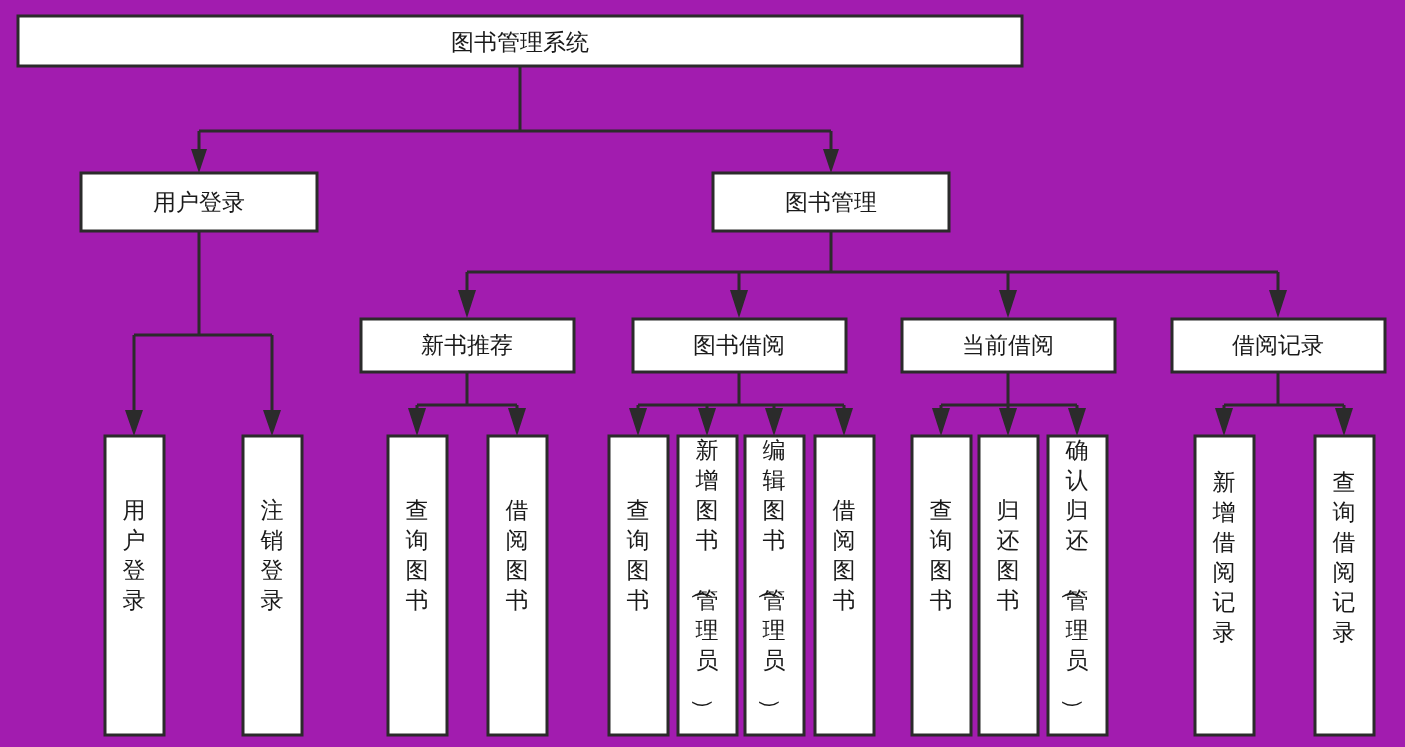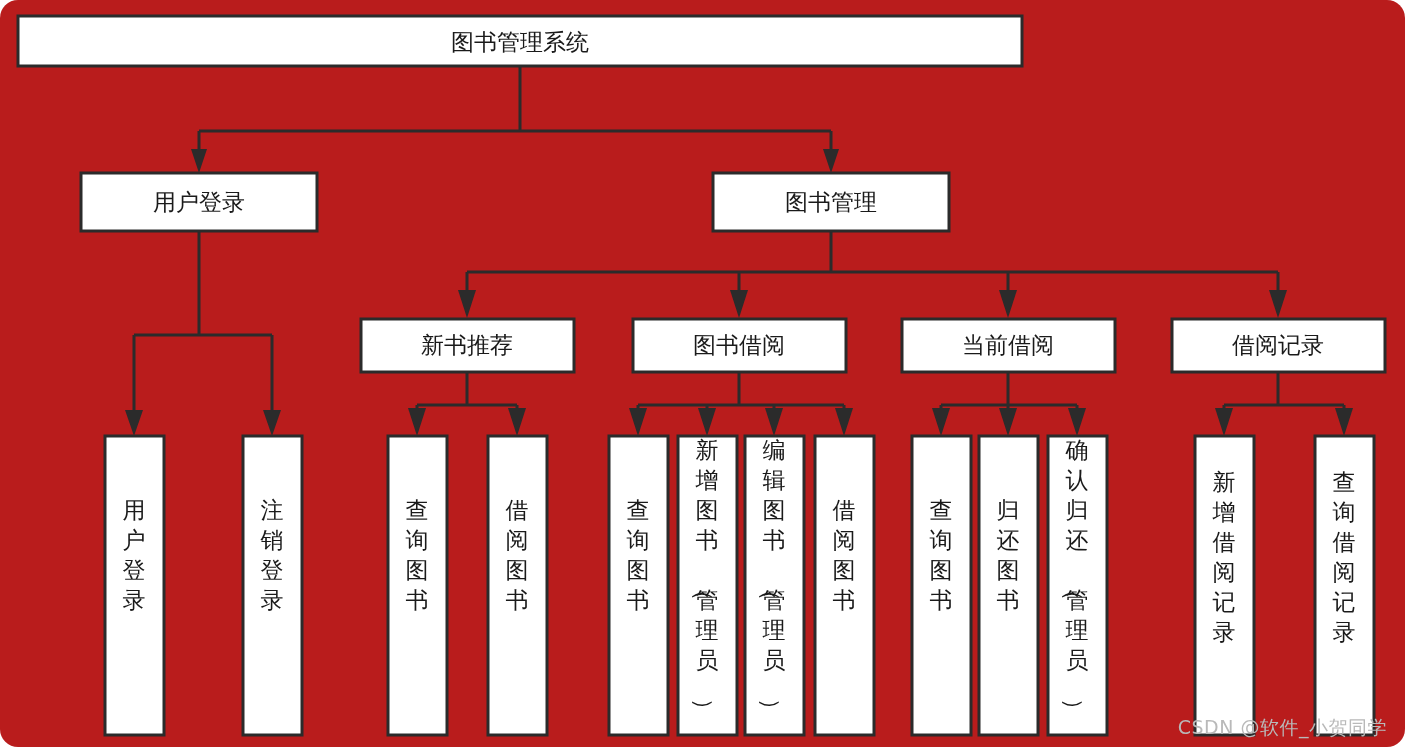--- a/index.html
+++ b/index.html
@@ -11,22 +11,21 @@
   body {
     width: 1405px;
     height: 747px;
     overflow: hidden;
     font-family: "DejaVu Sans", "Liberation Sans", sans-serif;
   }
   #diagram-root {
     position: relative;
     width: 1405px;
     height: 747px;
-    background: #b91c1c;
-    border-radius: 18px;
+    background: #a21caf;
   }
   svg#diagram-svg {
     position: absolute;
     top: 0;
     left: 0;
     width: 1405px;
     height: 747px;
     display: block;
   }
   .node-rect {
@@ -208,15 +207,14 @@
       <rect class="node-rect" x="1195" y="436" width="59" height="299"></rect>
       <text class="node-label-v" x="1224" y="490"><tspan x="1224" dy="0">新</tspan><tspan x="1224" dy="30">增</tspan><tspan x="1224" dy="30">借</tspan><tspan x="1224" dy="30">阅</tspan><tspan x="1224" dy="30">记</tspan><tspan x="1224" dy="30">录</tspan></text>
     </g>
     <g>
       <rect class="node-rect" x="1315" y="436" width="59" height="299"></rect>
       <text class="node-label-v" x="1344" y="490"><tspan x="1344" dy="0">查</tspan><tspan x="1344" dy="30">询</tspan><tspan x="1344" dy="30">借</tspan><tspan x="1344" dy="30">阅</tspan><tspan x="1344" dy="30">记</tspan><tspan x="1344" dy="30">录</tspan></text>
     </g>
 
   </svg>
 
-  <div class="watermark">CSDN @软件_小贺同学</div>
 
 </div>
 
 </body></html>

